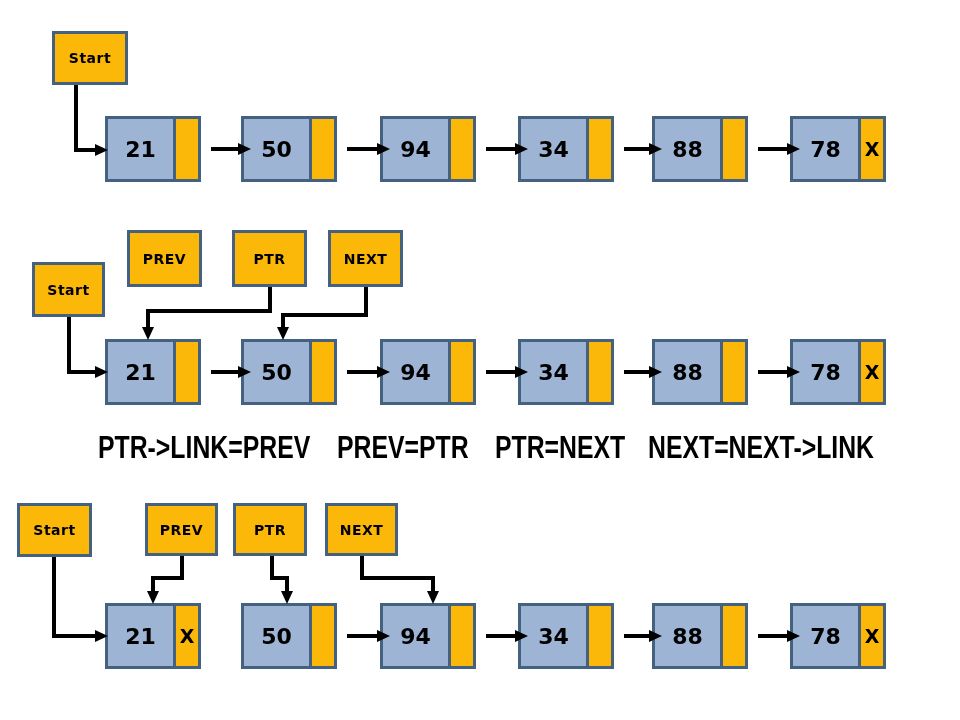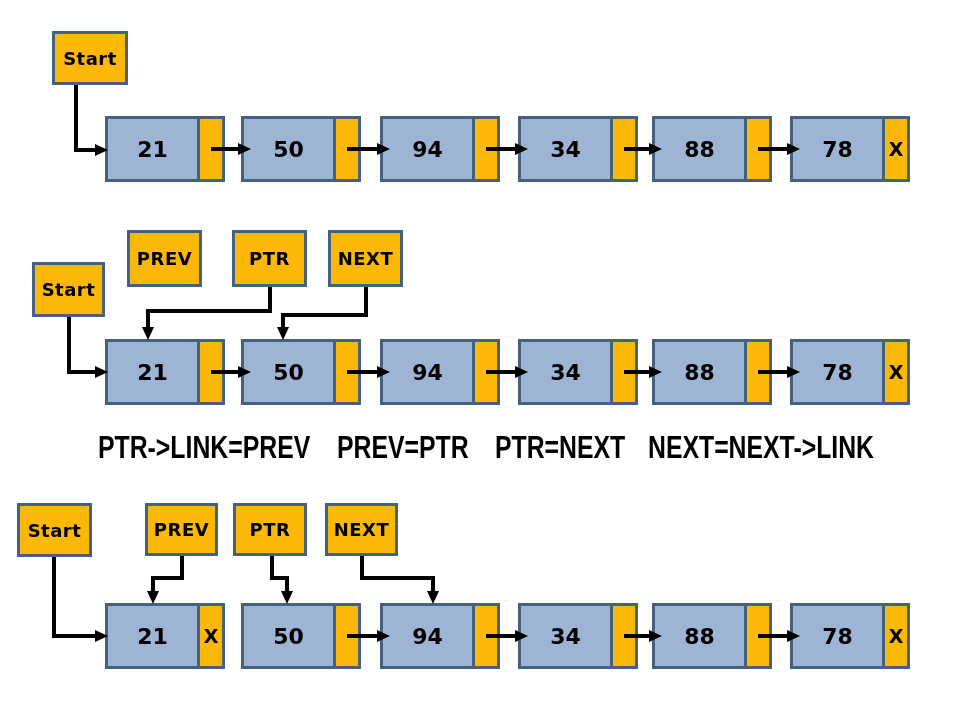--- a/index.html
+++ b/index.html
@@ -6,37 +6,37 @@
     --node-fill:#9DB4D4; --link-fill:#FCB808; --border:#456180;
     --arrow:#000000; --bg:#FFFFFF; --text:#000000;
   }
   html,body{margin:0;padding:0;background:#e8e8e8;}
   #canvas{
     position:relative;width:960px;height:720px;background:var(--bg);
     overflow:hidden;font-family:"DejaVu Sans","Liberation Sans",sans-serif;
   }
   .diagram{position:absolute;inset:0;}
   .node{
-    position:absolute;width:120px;height:66px;box-sizing:border-box;
+    position:absolute;width:96px;height:66px;box-sizing:border-box;
     border:3px solid var(--border);background:var(--node-fill);
     display:flex;z-index:1;
   }
   .cell-value{
     flex:1;display:flex;align-items:center;justify-content:center;
     font-weight:bold;font-size:22px;color:var(--text);
   }
   .cell-link{
     width:25px;box-sizing:border-box;border-left:3px solid var(--border);
     background:var(--link-fill);display:flex;align-items:center;justify-content:center;
     font-weight:bold;font-size:19px;color:var(--text);
   }
   .pointer-box{
     position:absolute;box-sizing:border-box;border:3px solid var(--border);
     background:var(--link-fill);display:flex;align-items:center;justify-content:center;
-    font-weight:bold;font-size:18px;color:var(--text);z-index:1;letter-spacing:0.5px;
+    font-weight:bold;font-size:14px;color:var(--text);z-index:1;letter-spacing:0.5px;
   }
   #arrow-overlay{position:absolute;left:0;top:0;z-index:2;pointer-events:none;}
   #arrow-overlay path{stroke:var(--arrow);stroke-width:4;fill:none;stroke-linejoin:miter;}
   #arrow-overlay .head{fill:var(--arrow);stroke:none;}
   .formula-seg{
     position:absolute;top:430px;height:36px;line-height:36px;white-space:pre;
     font-family:"Liberation Sans",sans-serif;font-weight:700;font-size:31px;
     color:var(--text);transform:scaleX(0.8);transform-origin:left center;z-index:1;
   }
 </style>

